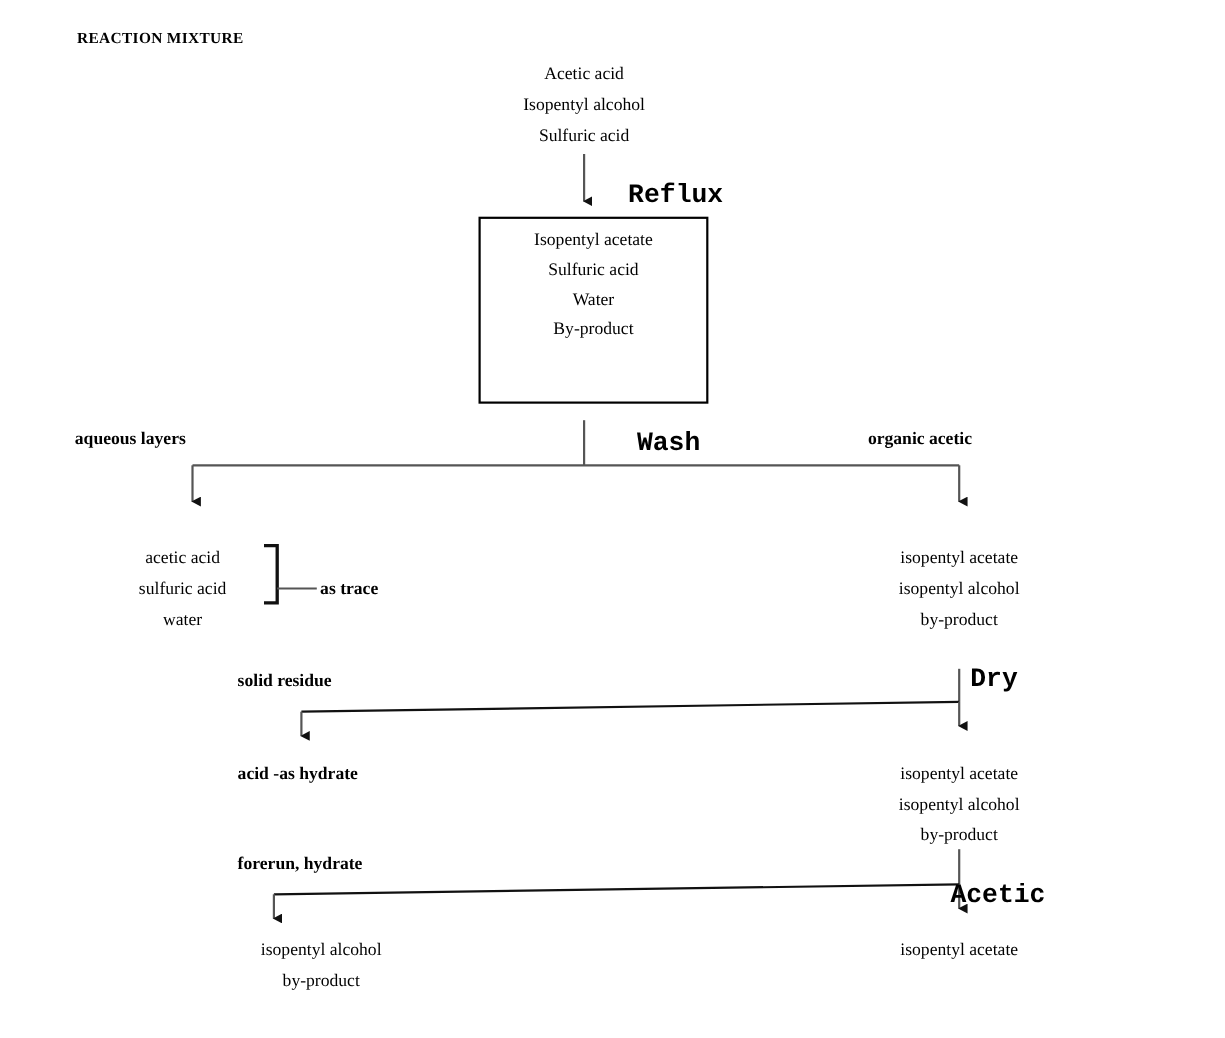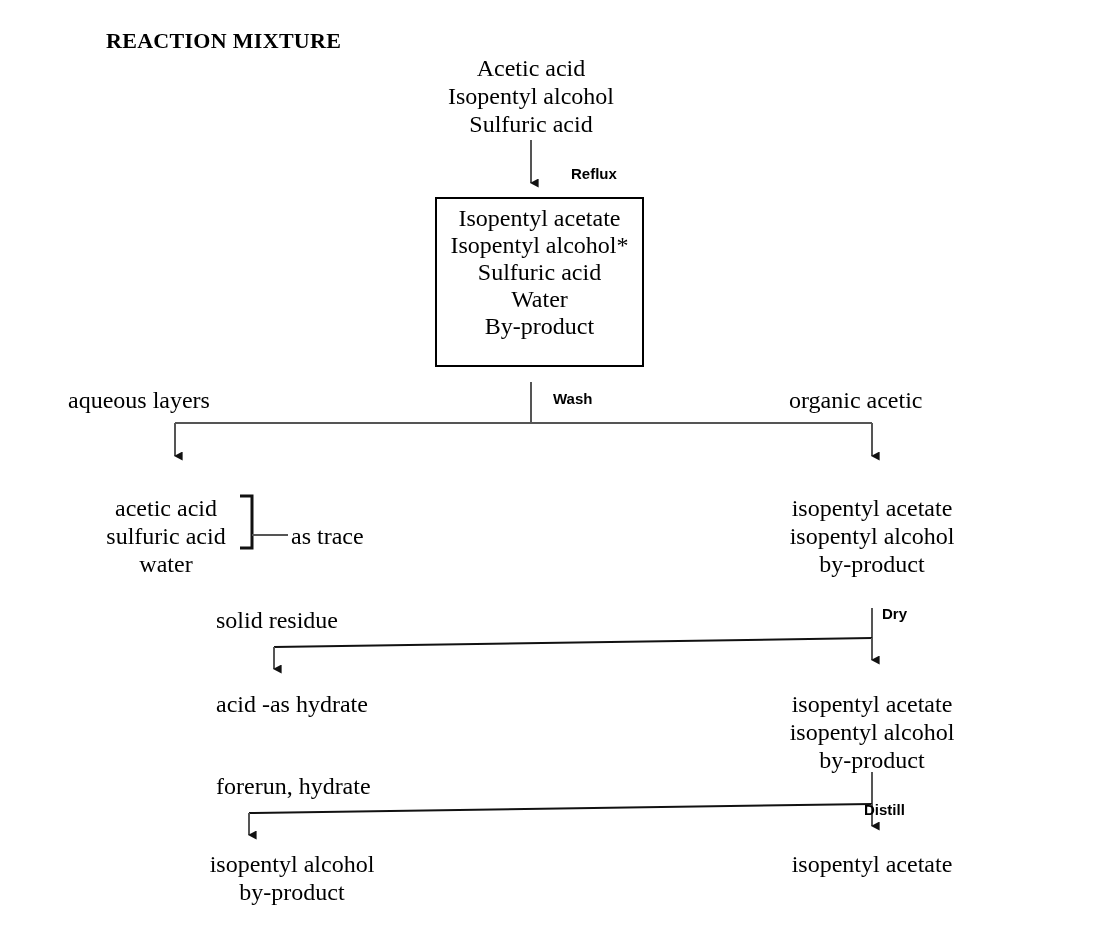--- a/index.html
+++ b/index.html
@@ -14,38 +14,37 @@
     height: 944px;
     background: #ffffff;
     font-family: "Liberation Serif", "DejaVu Serif", serif;
     color: #000000;
     overflow: hidden;
   }
   .abs { position: absolute; }
   .stage-label {
     font-family: "Liberation Serif", "DejaVu Serif", serif;
     font-weight: bold;
-    font-size: 22px;
+    font-size: 14px;
     letter-spacing: 0.3px;
     white-space: nowrap;
-    margin-left: 36px;
   }
   .op-label {
-    font-family: Liberation Sans, sans-serif;
+    font-family: Liberation Mono, monospace;
     font-weight: bold;
-    font-size: 15px;
+    font-size: 24px;
     white-space: nowrap;
   }
   .txt {
-    font-size: 24px;
+    font-size: 16px;
     line-height: 28px;
     white-space: nowrap;
   }
   .txt-c { text-align: center; }
-  .txt-l { text-align: left; }
+  .txt-l { text-align: left; font-weight: bold; }
   .product-box {
     border: 2px solid #000000;
     box-sizing: border-box;
     padding-top: 6px;
   }
   .product-box .txt { line-height: 27px; }
   svg.lines {
     position: absolute;
     left: 0;
     top: 0;
@@ -103,29 +102,28 @@
   <div class="abs txt txt-c" style="left:411px; top:54px; width:240px;">
     <div>Acetic acid</div>
     <div>Isopentyl alcohol</div>
     <div>Sulfuric acid</div>
   </div>
 
   <div class="abs op-label" style="left:571px; top:165px;">Reflux</div>
 
   <div class="abs product-box" style="left:435px; top:197px; width:209px; height:170px;">
     <div class="txt txt-c">Isopentyl acetate</div>
-    <div class="txt txt-c">Isopentyl alcohol*</div>
     <div class="txt txt-c">Sulfuric acid</div>
     <div class="txt txt-c">Water</div>
     <div class="txt txt-c">By-product</div>
   </div>
 
   <div class="abs txt txt-l" style="left:68px; top:386px;">aqueous layers</div>
 
-  <div class="abs op-label" style="left:553px; top:390px;">Wash</div>
+  <div class="abs op-label" style="left:579px; top:390px;">Wash</div>
 
   <div class="abs txt txt-l" style="left:789px; top:386px;">organic acetic</div>
 
   <div class="abs txt txt-c" style="left:92px; top:494px; width:148px;">
     <div>acetic acid</div>
     <div>sulfuric acid</div>
     <div>water</div>
   </div>
 
   <div class="abs txt txt-l" style="left:291px; top:522px;">as trace</div>
@@ -143,21 +141,21 @@
   <div class="abs txt txt-l" style="left:216px; top:690px;">acid -as hydrate</div>
 
   <div class="abs txt txt-c" style="left:768px; top:690px; width:208px;">
     <div>isopentyl acetate</div>
     <div>isopentyl alcohol</div>
     <div>by-product</div>
   </div>
 
   <div class="abs txt txt-l" style="left:216px; top:772px;">forerun, hydrate</div>
 
-  <div class="abs op-label" style="left:864px; top:801px;">Distill</div>
+  <div class="abs op-label" style="left:864px; top:801px;">Acetic</div>
 
   <div class="abs txt txt-c" style="left:188px; top:850px; width:208px;">
     <div>isopentyl alcohol</div>
     <div>by-product</div>
   </div>
 
   <div class="abs txt txt-c" style="left:768px; top:850px; width:208px;">isopentyl acetate</div>
 
 </div>
 

